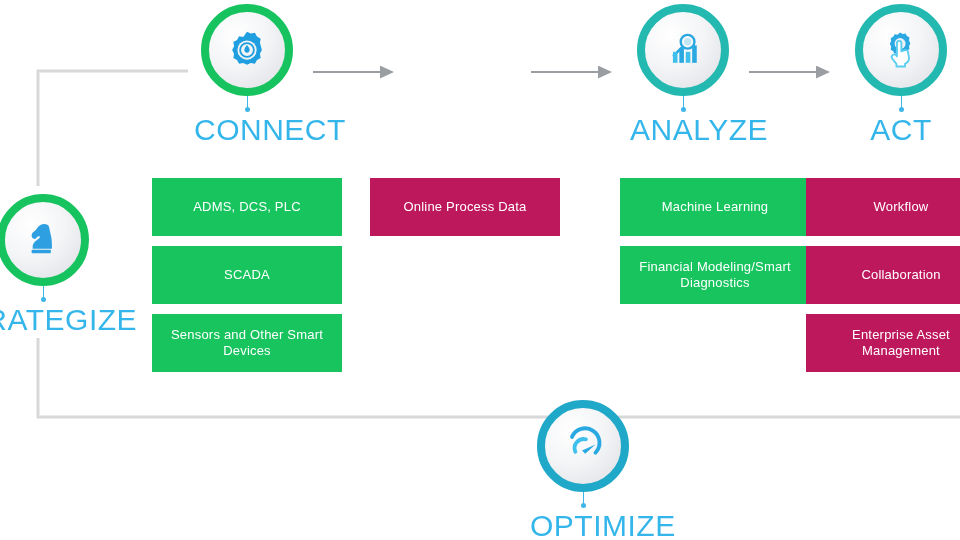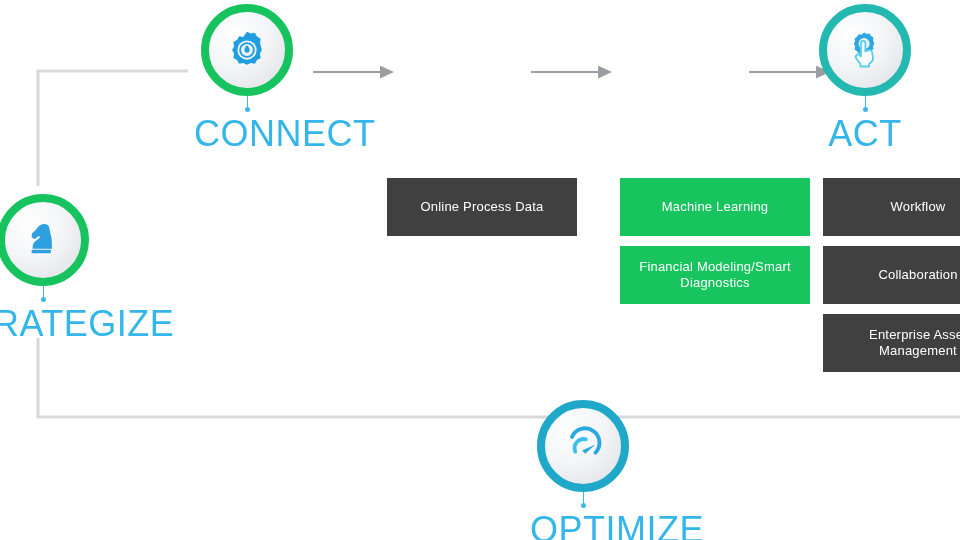--- a/index.html
+++ b/index.html
@@ -68,21 +68,21 @@
     position: absolute;
     left: -2px;
     top: 11px;
     width: 5px;
     height: 5px;
     border-radius: 50%;
     background: #3fb6e8;
   }
   .node-label {
     margin-top: 17px;
-    font-size: 36px;
+    font-size: 30px;
     letter-spacing: 0.5px;
     color: #34b6ea;
     white-space: nowrap;
     font-weight: 400;
   }
 
   
   .column {
     position: absolute;
     width: 190px;
@@ -96,21 +96,21 @@
     align-items: center;
     justify-content: center;
     text-align: center;
     color: #ffffff;
     font-size: 13px;
     line-height: 16px;
     padding: 4px 8px;
     letter-spacing: 0.2px;
   }
   .chip.green { background: #17c45e; }
-  .chip.blue  { background: #404040; margin-left: 17px; }
+  .chip.blue  { background: #be185d; }
 </style>
 </head>
 <body>
 
 <div id="stage">
 
   <svg id="lines" viewBox="0 0 960 540" width="960" height="540">
     <defs>
       <marker id="arrowhead" markerWidth="7" markerHeight="7" refX="6" refY="3.2" orient="auto" markerUnits="strokeWidth">
         <path d="M0,0 L7,3.2 L0,6.4 Z" fill="#9a9ea3"></path>
@@ -144,22 +144,37 @@
         <circle cx="24" cy="24" r="10.5" fill="#f3f4f6"></circle>
         <circle cx="24" cy="24" r="7.5" fill="none" stroke="#1f9fe0" stroke-width="2"></circle>
         <path fill="#1f9fe0" d="M24 18.5c1.9 2.4 2.9 4 2.9 5.4 0 1.7-1.3 3-2.9 3s-2.9-1.3-2.9-3c0-1.4 1-3 2.9-5.4z"></path>
       </svg>
     </div>
     <div class="stem"></div>
     <div class="node-label">CONNECT</div>
   </div>
 
 
-
-  <div class="node" style="left:812px; top:4px;">
+  <div class="node" style="left:630px; top:4px;">
+    <div class="ring teal2">
+      <svg width="44" height="44" viewBox="0 0 48 48">
+        <circle cx="29" cy="15" r="7.5" fill="none" stroke="#2aa8e2" stroke-width="2.6"></circle>
+        <circle cx="29" cy="15" r="4" fill="#9fd8f2" opacity="0.6"></circle>
+        <path stroke="#2aa8e2" stroke-width="2.8" stroke-linecap="round" d="M23.5 20.5L14 30"></path>
+        <rect x="13" y="26" width="5" height="12" fill="#3fc0ec"></rect>
+        <rect x="20" y="22" width="5" height="16" fill="#2aa8e2"></rect>
+        <rect x="27" y="26" width="5" height="12" fill="#3fc0ec"></rect>
+        <rect x="34" y="19" width="5" height="19" fill="#2aa8e2"></rect>
+      </svg>
+    </div>
+    <div class="stem"></div>
+    <div class="node-label">ANALYZE</div>
+  </div>
+
+  <div class="node" style="left:848px; top:4px;">
     <div class="ring teal2">
       <svg width="44" height="44" viewBox="0 0 48 48">
         <path fill="#2aa8e2" d="M23 5l2.8 1.5 3.1-.6 1.6 2.8 2.8 1.6-.6 3.1L34.2 17l-1.5 2.8.6 3.1-2.8 1.6-1.6 2.8-3.1-.6L23 29l-2.8-1.5-3.1.6-1.6-2.8-2.8-1.6.6-3.1L11.8 17l1.5-2.8-.6-3.1 2.8-1.6 1.6-2.8 3.1.6z"></path>
         <circle cx="23" cy="17" r="6" fill="#eef0f3"></circle>
         <path fill="#ffffff" stroke="#59cdf0" stroke-width="2" stroke-linejoin="round" d="M22 14c1.4 0 2.4 1.1 2.4 2.4v9.1l3.6-1.3c1.7-.6 3.3.3 3.6 2l1 5.3c.5 2.6-.6 5.2-2.8 6.6l-1.4.9v3H19v-2.8l-4.4-5.6c-1-1.3-.9-3 .2-4 1-.9 2.6-.9 3.6.1l1.2 1.2V16.4c0-1.3 1-2.4 2.4-2.4z"></path>
       </svg>
     </div>
     <div class="stem"></div>
     <div class="node-label">ACT</div>
   </div>
@@ -169,20 +184,25 @@
       <svg width="46" height="46" viewBox="0 0 48 48">
         <path fill="none" stroke="#2aa8e2" stroke-width="4" stroke-linecap="round" d="M37 31A15 15 0 1 0 12.5 14.5"></path>
         <path fill="none" stroke="#3fc0ec" stroke-width="4" stroke-linecap="round" d="M16 30a9.5 9.5 0 0 1 11-13"></path>
         <path fill="#2aa8e2" d="M37 22.5l-14 6.2 3.3 3.4z"></path>
       </svg>
     </div>
     <div class="stem"></div>
     <div class="node-label">OPTIMIZE</div>
   </div>
 
+  <div class="column" style="left:152px; top:178px;">
+    <div class="chip green">ADMS, DCS, PLC</div>
+    <div class="chip green">SCADA</div>
+    <div class="chip green">Sensors and Other Smart Devices</div>
+  </div>
 
   <div class="column" style="left:370px; top:178px;">
     <div class="chip blue">Online Process Data</div>
   </div>
 
   <div class="column" style="left:588px; top:178px;padding-left:32px;">
     <div class="chip green">Machine Learning</div>
     <div class="chip green">Financial Modeling/Smart Diagnostics</div>
   </div>
 

